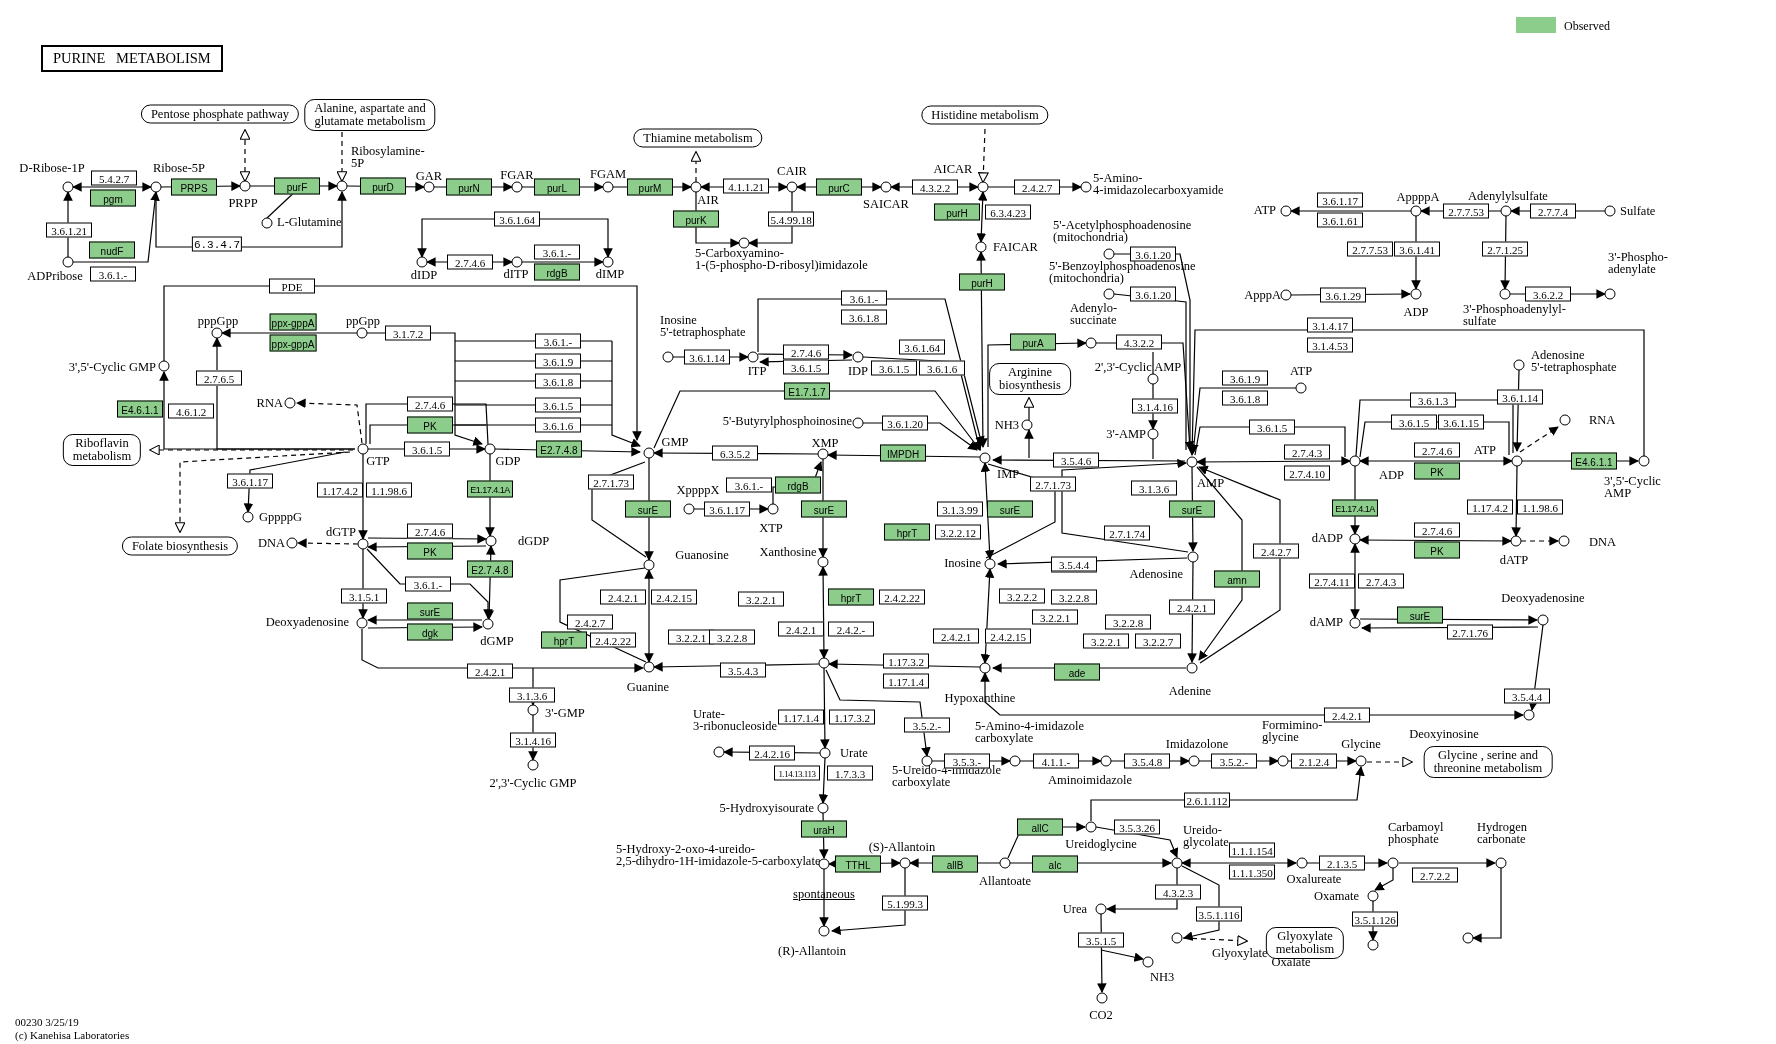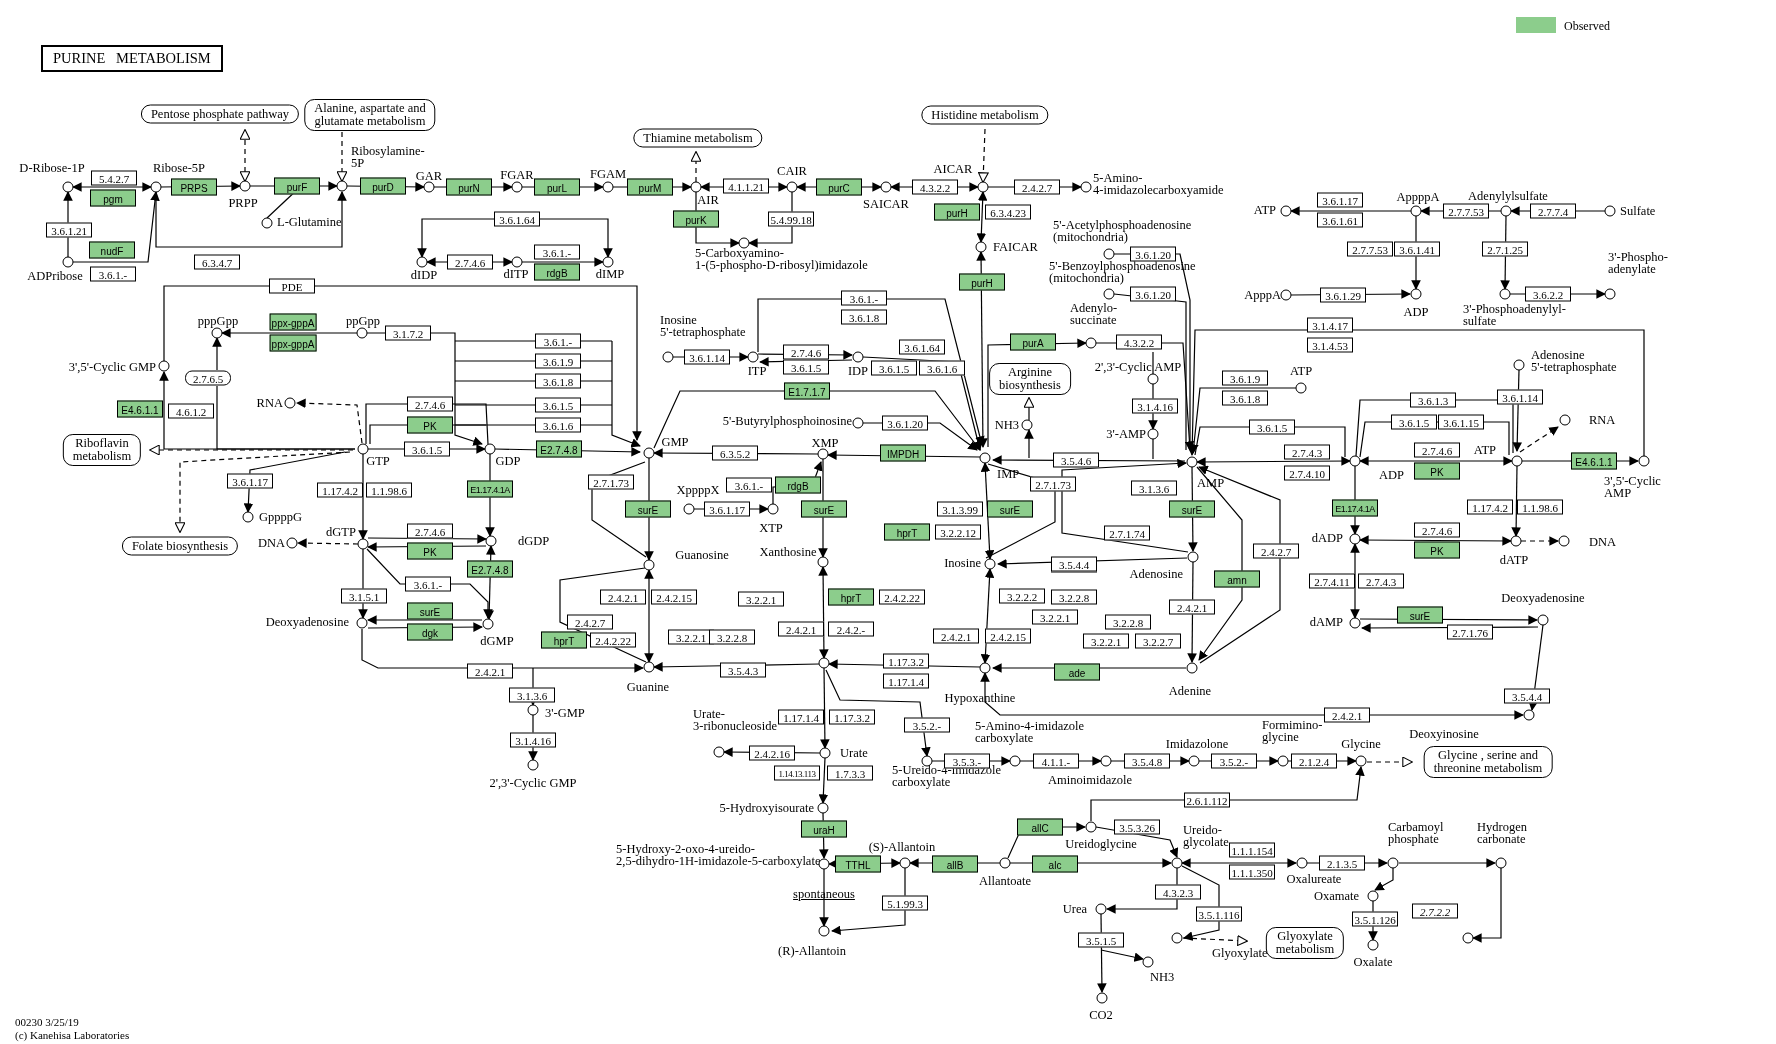--- a/index.html
+++ b/index.html
@@ -209,24 +209,24 @@
     <div class="cap">Observed</div>
   </div>
 
   <div class="footer-line" style="top:1016px">00230 3/25/19</div>
   <div class="footer-line" style="top:1029px">(c) Kanehisa Laboratories</div>
 
   <div id="node-layer">
       <div class="box" style="left: 114px; top: 178px;">5.4.2.7</div>
       <div class="box" style="left: 69px; top: 230px;">3.6.1.21</div>
       <div class="box" style="left: 113px; top: 274px;">3.6.1.-</div>
-      <div class="box" style="left: 217px; top: 262px;">6.3.4.7</div>
+      <div class="box" style="left: 217px; top: 244px; font-family: Liberation Mono, monospace;">6.3.4.7</div>
       <div class="box" style="left: 292px; top: 286px;">PDE</div>
       <div class="box" style="left: 408px; top: 333px;">3.1.7.2</div>
-      <div class="box" style="left: 208px; top: 378px; border-radius: 7px;">2.7.6.5</div>
+      <div class="box" style="left: 219px; top: 378px;">2.7.6.5</div>
       <div class="box" style="left: 191px; top: 411px;">4.6.1.2</div>
       <div class="box" style="left: 517px; top: 219px;">3.6.1.64</div>
       <div class="box" style="left: 470px; top: 262px;">2.7.4.6</div>
       <div class="box" style="left: 557px; top: 252px;">3.6.1.-</div>
       <div class="box" style="left: 746px; top: 186px;">4.1.1.21</div>
       <div class="box" style="left: 791px; top: 219px;">5.4.99.18</div>
       <div class="box" style="left: 935px; top: 187px;">4.3.2.2</div>
       <div class="box" style="left: 1037px; top: 187px;">2.4.2.7</div>
       <div class="box" style="left: 1008px; top: 212px;">6.3.4.23</div>
       <div class="box" style="left: 1153px; top: 254px;">3.6.1.20</div>
@@ -334,21 +334,21 @@
       <div class="box" style="left: 1234px; top: 761px;">3.5.2.-</div>
       <div class="box" style="left: 1314px; top: 761px;">2.1.2.4</div>
       <div class="box" style="left: 1207px; top: 800px;">2.6.1.112</div>
       <div class="box" style="left: 1137px; top: 827px;">3.5.3.26</div>
       <div class="box" style="left: 905px; top: 903px;">5.1.99.3</div>
       <div class="box" style="left: 1178px; top: 892px;">4.3.2.3</div>
       <div class="box" style="left: 1219px; top: 914px;">3.5.1.116</div>
       <div class="box" style="left: 1252px; top: 850px;">1.1.1.154</div>
       <div class="box" style="left: 1252px; top: 872px;">1.1.1.350</div>
       <div class="box" style="left: 1342px; top: 863px;">2.1.3.5</div>
-      <div class="box" style="left: 1435px; top: 911px; font-style: italic;">2.7.2.2</div>
+      <div class="box" style="left: 1435px; top: 875px;">2.7.2.2</div>
       <div class="box" style="left: 1101px; top: 940px;">3.5.1.5</div>
       <div class="box" style="left: 1375px; top: 919px;">3.5.1.126</div>
       <div class="box green" style="left: 113px; top: 198px;">pgm</div>
       <div class="box green" style="left: 112px; top: 250px;">nudF</div>
       <div class="box green" style="left: 194px; top: 187px;">PRPS</div>
       <div class="box green" style="left: 297px; top: 186px;">purF</div>
       <div class="box green" style="left: 383px; top: 186px;">purD</div>
       <div class="box green" style="left: 469px; top: 187px;">purN</div>
       <div class="box green" style="left: 557px; top: 187px;">purL</div>
       <div class="box green" style="left: 650px; top: 187px;">purM</div>
@@ -806,21 +806,21 @@
         <div>Carbamoyl</div>
         <div>phosphate</div>
       </div>
       <div class="lbl s" style="left: 1477px; top: 833px;">
         <div>Hydrogen</div>
         <div>carbonate</div>
       </div>
       <div class="lbl e" style="left: 1359px; top: 896px;">
         <div>Oxamate</div>
       </div>
-      <div class="lbl m" style="left: 1373px; top: 962px;">
+      <div class="lbl m" style="left: 1291px; top: 962px;">
         <div>Oxalate</div>
       </div>
       <div class="lbl s" style="left: 1212px; top: 953px;">
         <div>Glyoxylate</div>
       </div>
       <div class="lbl s" style="left: 1150px; top: 977px;">
         <div>NH3</div>
       </div>
       <div class="lbl m" style="left: 1101px; top: 1015px;">
         <div>CO2</div>

